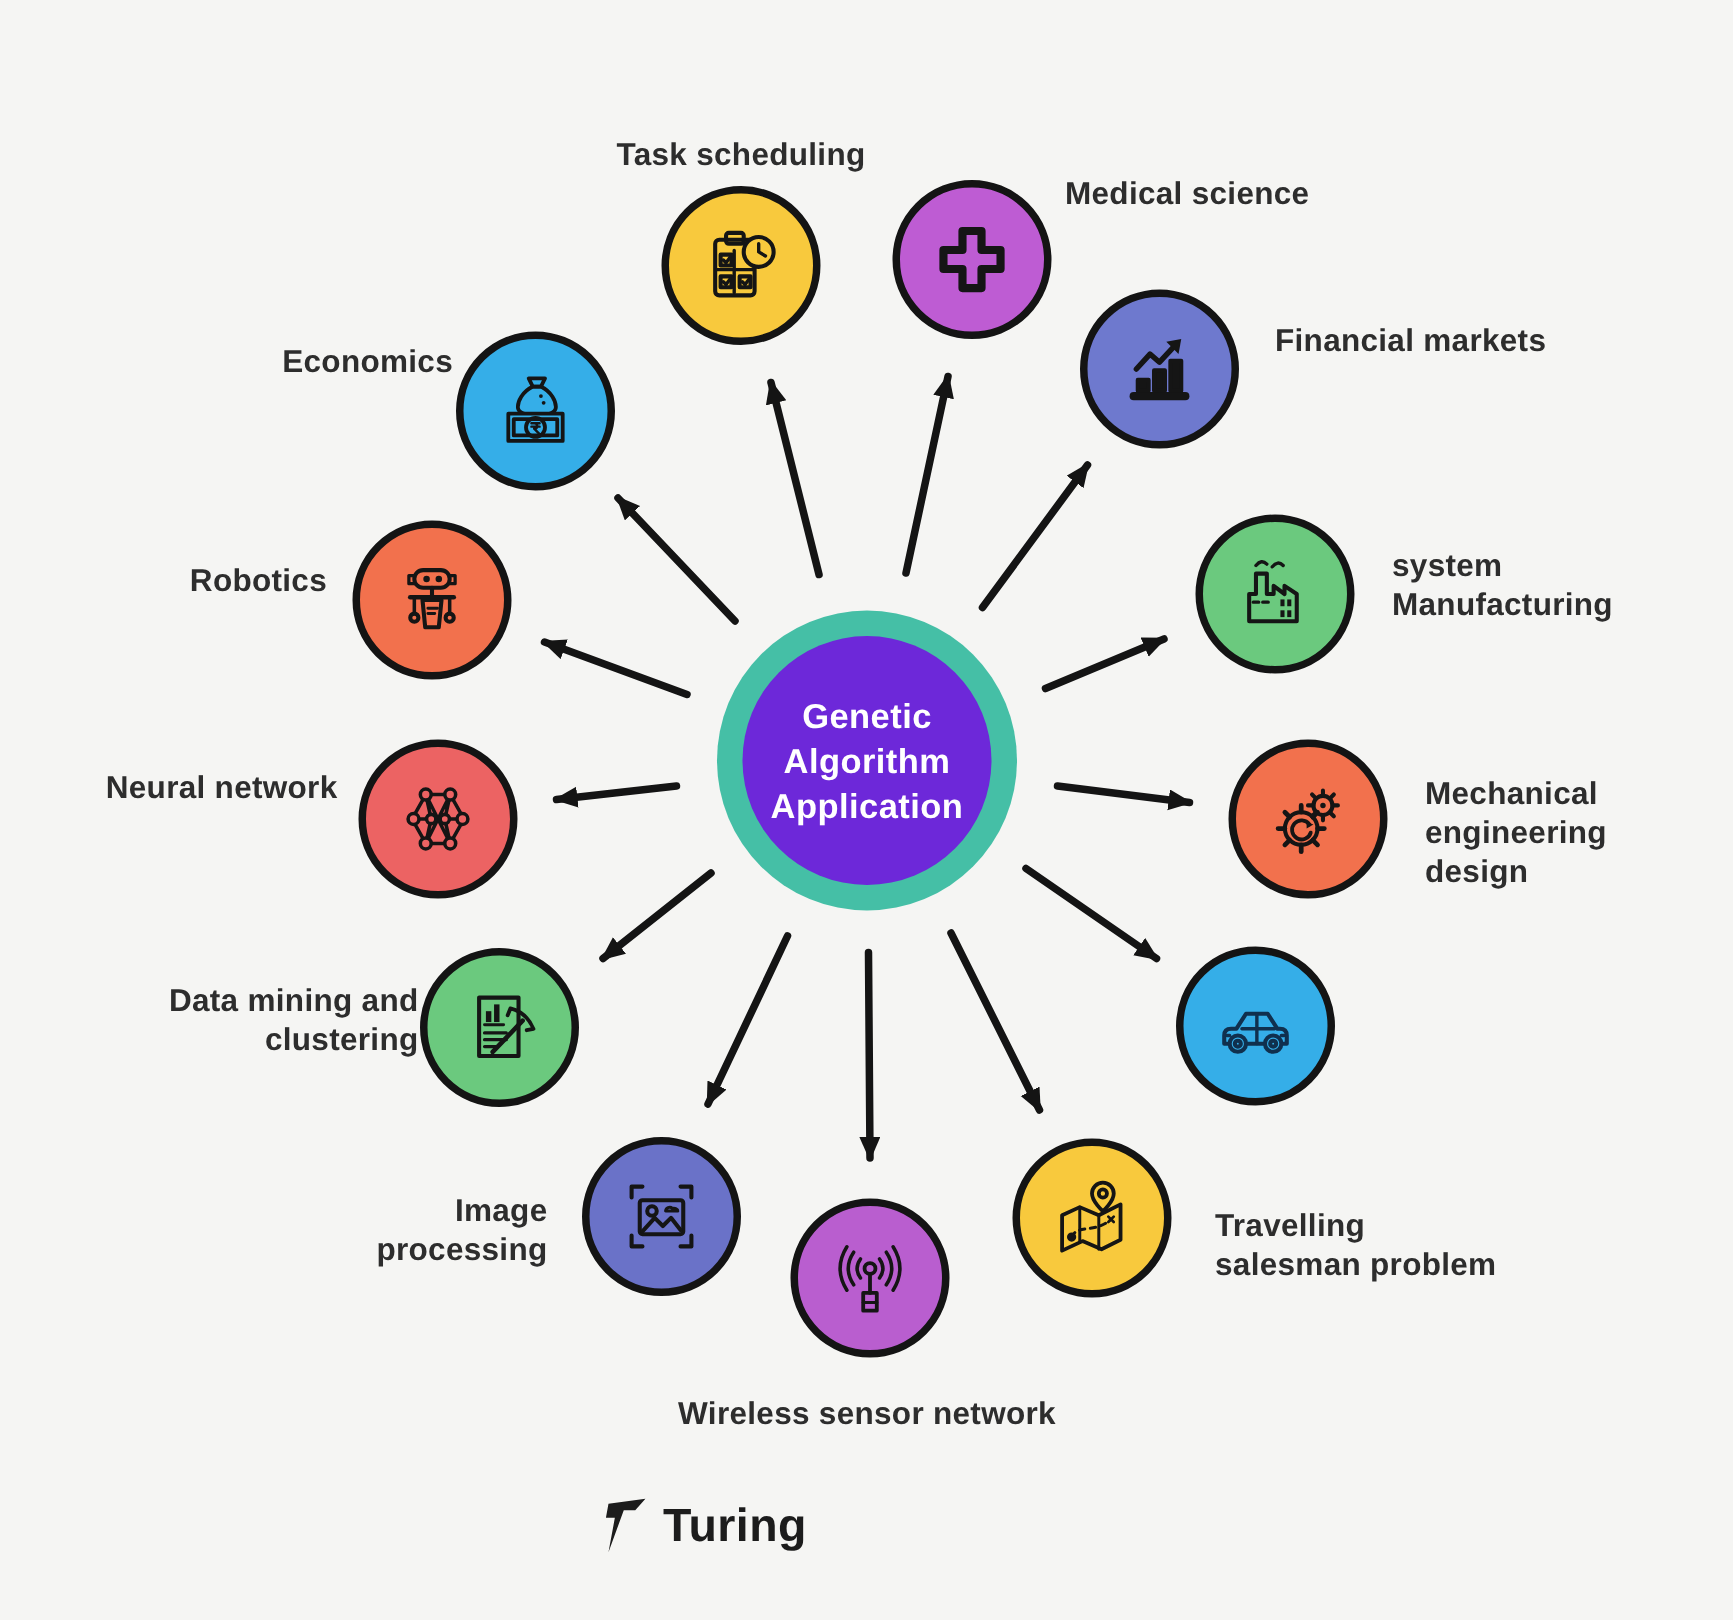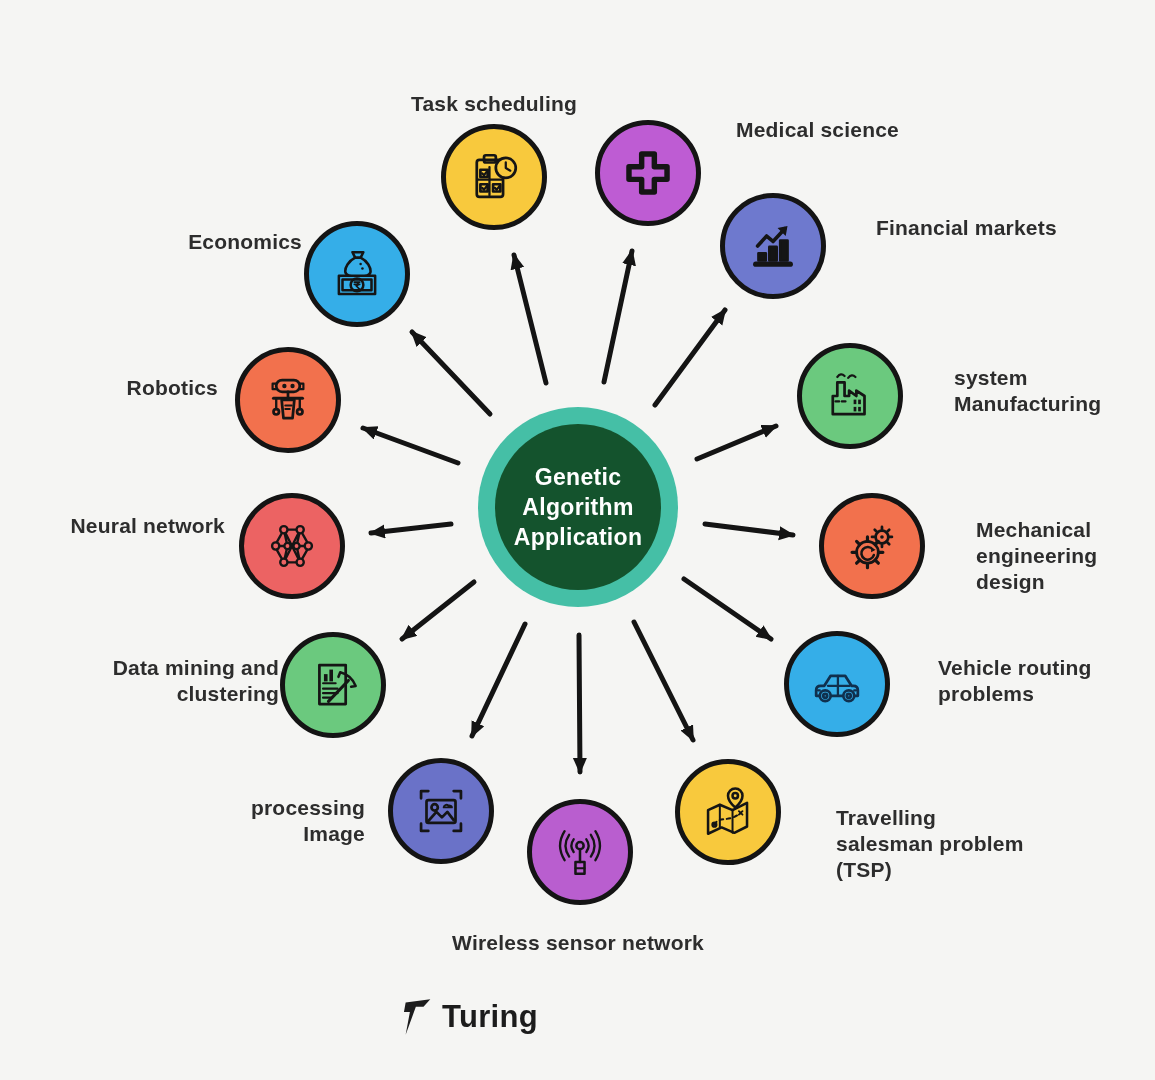--- a/index.html
+++ b/index.html
@@ -8,21 +8,21 @@
   #arrows{position:absolute;left:0;top:0;z-index:1;}
   .node-circle{
     position:absolute;width:106px;height:106px;box-sizing:border-box;
     border:5px solid #141414;border-radius:50%;
     display:flex;align-items:center;justify-content:center;z-index:2;
   }
   .node-label{
     position:absolute;z-index:3;color:#2d2d2d;font-weight:700;
     font-size:21px;line-height:26px;letter-spacing:0.2px;
   }
-  .ta-c{text-align:center;} .ta-r{text-align:right;} .ta-l{text-align:left;margin-left:26px;}
+  .ta-c{text-align:center;} .ta-r{text-align:right;} .ta-l{text-align:left;}
   #center-ring{
     position:absolute;left:478px;top:407px;width:200px;height:200px;border-radius:50%;
     display:flex;align-items:center;justify-content:center;z-index:2;
   }
   #center-core{
     width:166px;height:166px;border-radius:50%;
     display:flex;flex-direction:column;align-items:center;justify-content:center;
   }
   #center-core div{color:#ffffff;font-weight:700;font-size:23px;line-height:30px;letter-spacing:0.3px;}
   #footer{
@@ -54,21 +54,21 @@
       <line x1="579" y1="635" x2="580" y2="772" marker-end="url(#ah)"></line>
       <line x1="525" y1="624" x2="472" y2="736" marker-end="url(#ah)"></line>
       <line x1="474" y1="582" x2="402" y2="639" marker-end="url(#ah)"></line>
       <line x1="451" y1="524" x2="371" y2="533" marker-end="url(#ah)"></line>
       <line x1="458" y1="463" x2="363" y2="428" marker-end="url(#ah)"></line>
       <line x1="490" y1="414" x2="412" y2="332" marker-end="url(#ah)"></line>
     </g>
   </svg>
 
   <div id="center-ring" style="background-color: rgb(69, 191, 166);">
-    <div id="center-core" style="background-color: #14532d; align-items: center;">
+    <div id="center-core" style="background-color: #6d28d9; align-items: center;">
       <div>Genetic</div>
       <div>Algorithm</div>
       <div>Application</div>
     </div>
   </div>
 
   <div class="node-circle" style="left: 441px; top: 124px; background-color: rgb(248, 201, 61);">
     <svg class="icon" width="58" height="58" viewBox="0 0 64 64" fill="none" stroke="#151515" stroke-width="3" stroke-linecap="round" stroke-linejoin="round">
       <rect x="13" y="13" width="29" height="41" rx="3"></rect>
       <rect x="21" y="8" width="13" height="8" rx="2"></rect>
@@ -151,40 +151,35 @@
     <svg class="icon" width="58" height="58" viewBox="0 0 64 64" fill="none" stroke="#10304e" stroke-width="3" stroke-linecap="round" stroke-linejoin="round">
       <path d="M9 45 V39 Q9 34 14 34 H18 L25 23 H41 L48 34 H50 Q55 34 55 39 V45 H9 Z"></path>
       <path d="M33 23 V45 M22 34 H46" stroke-width="2.5"></path>
       <circle cx="19" cy="45" r="6" fill="#35aee8"></circle>
         <circle cx="19" cy="45" r="2.2"></circle>
       <circle cx="45" cy="45" r="6" fill="#35aee8"></circle>
         <circle cx="45" cy="45" r="2.2"></circle>
       <path d="M11 39 h2 M51 39 h2" stroke-width="2.5"></path>
     </svg>
   </div>
-  <div class="node-label ta-l" style="left:912px;top:655px;width:220px;">
-    <div>Vehicle routing</div>
-    <div>problems</div>
-  </div>
 
   <div class="node-circle" style="left: 675px; top: 759px; background-color: rgb(248, 201, 61);">
     <svg class="icon" width="58" height="58" viewBox="0 0 64 64" fill="none" stroke="#151515" stroke-width="2.8" stroke-linecap="round" stroke-linejoin="round">
       <path d="M10 30 L23 24 L37 30 L53 22 V48 L39 55 L25 49 L10 56 Z"></path>
       <path d="M23 24 V49 M37 30 V55" stroke-width="2.2"></path>
       <path d="M40 6 a8 8 0 0 1 8 8 c0 6 -8 13 -8 13 s-8 -7 -8 -13 a8 8 0 0 1 8 -8 Z" fill="#f8c93d"></path>
       <circle cx="40" cy="14" r="3"></circle>
       <path d="M17 46 C 22 36, 33 44, 46 33" stroke-dasharray="4 4" stroke-width="2.2"></path>
       <path d="M44 31 l4 4 M48 31 l-4 4" stroke-width="2"></path>
       <circle cx="17" cy="46" r="2"></circle>
     </svg>
   </div>
   <div class="node-label ta-l" style="left:810px;top:805px;width:260px;">
     <div>Travelling</div>
     <div>salesman problem</div>
-    <div>(TSP)</div>
   </div>
 
   <div class="node-circle" style="left: 527px; top: 799px; background-color: rgb(185, 94, 207);">
     <svg class="icon" width="58" height="58" viewBox="0 0 64 64" fill="none" stroke="#151515" stroke-width="2.8" stroke-linecap="round" stroke-linejoin="round">
       <circle cx="32" cy="25" r="4"></circle>
       <path d="M32 29 V43"></path>
       <rect x="27" y="43" width="10" height="13"></rect>
       <path d="M27 50 H37" stroke-width="2.2"></path>
       <path d="M25 18 Q20 25 25 32 M20 13 Q12 25 20 37 M39 18 Q44 25 39 32 M44 13 Q52 25 44 37 M15 9 Q5 25 15 41 M49 9 Q59 25 49 41" stroke-width="2.6"></path>
     </svg>
@@ -196,22 +191,22 @@
   <div class="node-circle" style="left: 388px; top: 758px; background-color: rgb(106, 114, 200);">
     <svg class="icon" width="58" height="58" viewBox="0 0 64 64" fill="none" stroke="#151515" stroke-width="3" stroke-linecap="round" stroke-linejoin="round">
       <path d="M10 18 V10 H18 M46 10 H54 V18 M54 46 V54 H46 M18 54 H10 V46"></path>
       <rect x="16" y="20" width="32" height="25" rx="2"></rect>
       <circle cx="25" cy="28" r="3.5"></circle>
       <path d="M35 28 a3 3 0 0 1 5 -2 a3 2 0 0 1 4 2 Z" stroke-width="2.2"></path>
       <path d="M18 43 L27 33 L33 39 L39 33 L46 42"></path>
     </svg>
   </div>
   <div class="node-label ta-r" style="left:165px;top:795px;width:200px;">
+    <div>Image</div>
     <div>processing</div>
-    <div>Image</div>
   </div>
 
   <div class="node-circle" style="left: 280px; top: 632px; background-color: rgb(107, 201, 126);">
     <svg class="icon" width="58" height="58" viewBox="0 0 64 64" fill="none" stroke="#151515" stroke-width="3" stroke-linecap="round" stroke-linejoin="round">
       <rect x="17" y="10" width="29" height="43"></rect>
       <rect x="22" y="20" width="4" height="8" fill="#151515" stroke="none"></rect>
       <rect x="28" y="15" width="4" height="13" fill="#151515" stroke="none"></rect>
       <path d="M21 30 H35" stroke-width="2.2"></path>
       <path d="M21 36 H37 M21 41 H37 M21 46 H30" stroke-width="2.4"></path>
       <path d="M27 50 L49 27" stroke-width="3.4"></path>

